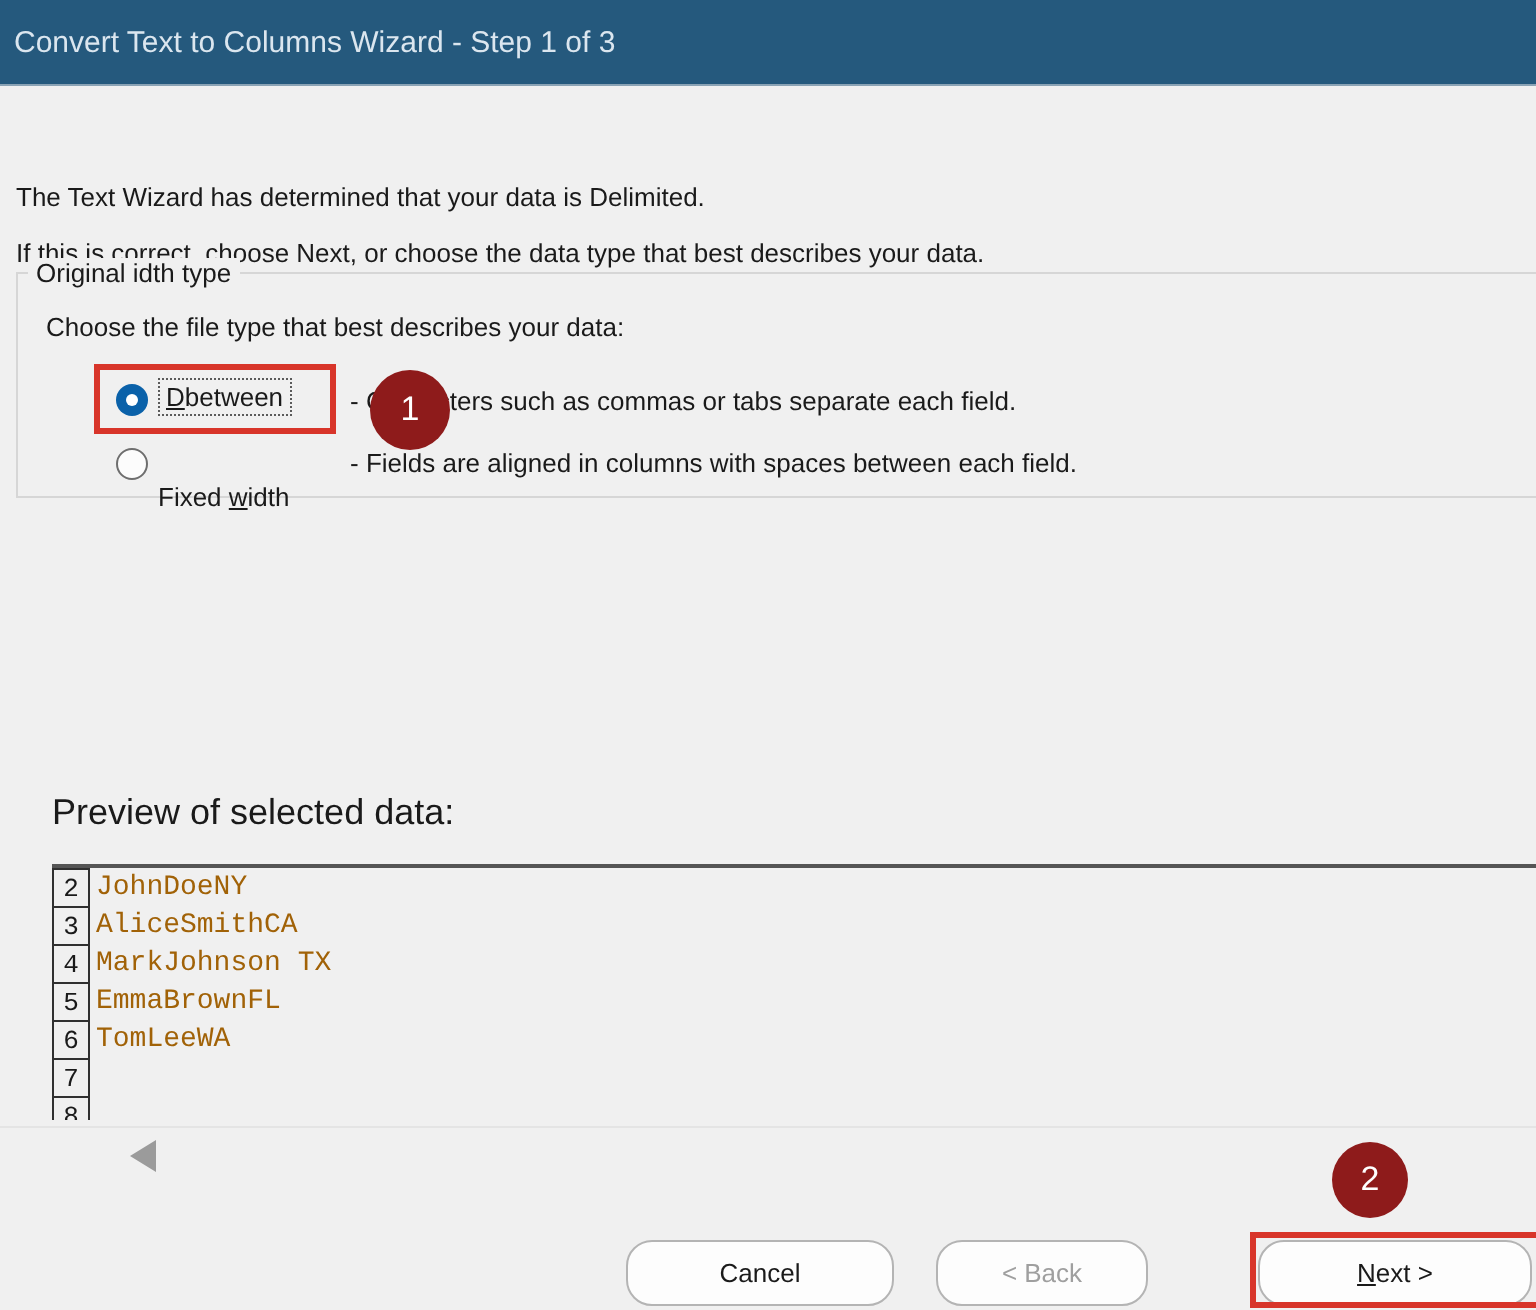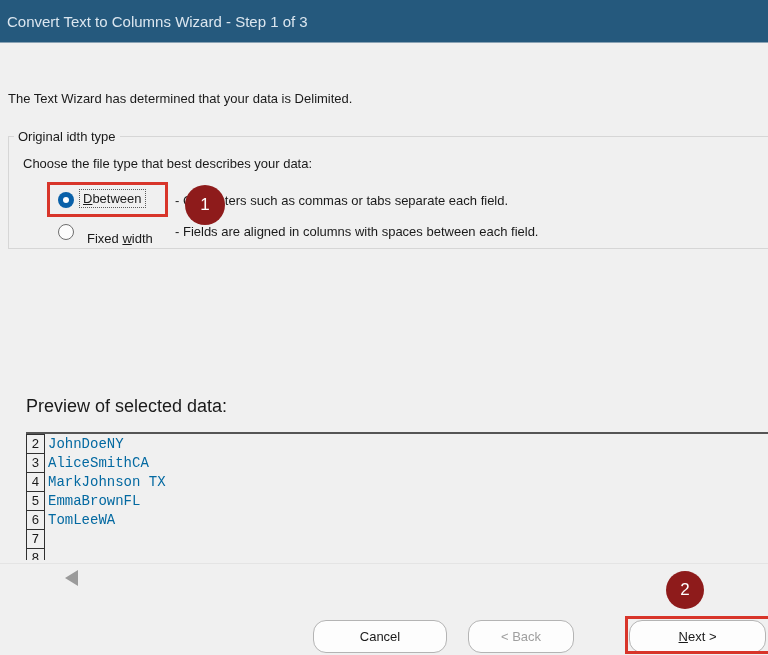--- a/index.html
+++ b/index.html
@@ -57,21 +57,21 @@
     border-top:2px solid #555; overflow:hidden; box-sizing:border-box;
   }
   .prow{display:flex; height:20px; margin-top:-1px;}
   .prow:first-child{margin-top:0;}
   .rnum{
     width:19px; box-sizing:border-box; border:1px solid #303030;
     font-family:"Liberation Mono", monospace; font-size:13px;
     text-align:center; line-height:19px; flex:0 0 auto;
   }
   .rtext{
-    font-family:"Liberation Mono", monospace; font-size:14px; color:#0369a1;
+    font-family:"Liberation Mono", monospace; font-size:14px; color:#a16207;
     line-height:20px; margin-left:3px; white-space:pre;
   }
   .hsep{position:absolute; left:0; top:563px; width:768px; height:1px; background:#e4e4e4;}
   .scroll-arrow-left{
     position:absolute; left:65px; top:570px; width:0; height:0;
     border-top:8px solid transparent; border-bottom:8px solid transparent;
     border-right:13px solid #9b9b9b; cursor:pointer;
   }
   
   .btn{
@@ -85,34 +85,35 @@
 </head>
 <body>
 
 <div id="dialog">
 
   <div class="titlebar">
     <span>Convert Text to Columns Wizard - Step 1 of 3</span>
   </div>
 
   <div class="introline" style="top:58px;">The Text Wizard has determined that your data is Delimited.</div>
+  <div class="introline" style="top:86px;">If this is correct, choose Next, or choose the data type that best describes your data.</div>
 
   <div class="groupbox">
     <span class="legend">Original idth type</span>
     <span class="prompt">Choose the file type that best describes your data:</span>
   </div>
 
   <div class="radio-outer radio-selected" style="left:58px; top:192px;">
     <span class="dot"></span>
   </div>
   <span class="radio-label focus-dotted" style="left:79px; top:189px;"><span class="accel">D</span><span>between</span></span>
   <span class="radio-desc" style="top:193px;">- Characters such as commas or tabs separate each field.</span>
 
   <div class="radio-outer radio-unselected" style="left:58px; top:224px;"></div>
-  <span class="radio-label" style="left:79px; top:231px;margin-left:8px;"><span>Fixed </span><span class="accel">w</span><span>idth</span></span>
+  <span class="radio-label" style="left:79px; top:241px;"><span>Fixed </span><span class="accel">w</span><span>idth</span></span>
   <span class="radio-desc" style="top:224px;">- Fields are aligned in columns with spaces between each field.</span>
 
   <div class="ann-rect" style="left:47px; top:182px; width:121px; height:35px;"></div>
   <div class="ann-circle" style="left:185px; top:185px; width:40px; height:40px;">1</div>
 
   <div class="preview-label">Preview of selected data:</div>
   <div class="preview-box" id="preview-box">
       <div class="prow">
         <span class="rnum">2</span>
         <span class="rtext">JohnDoeNY</span>

